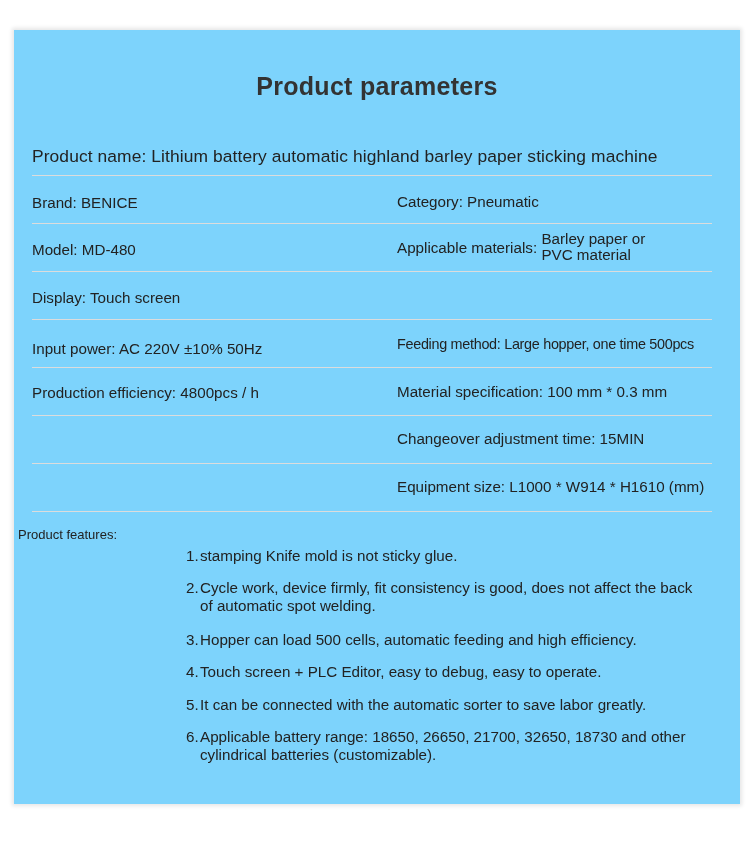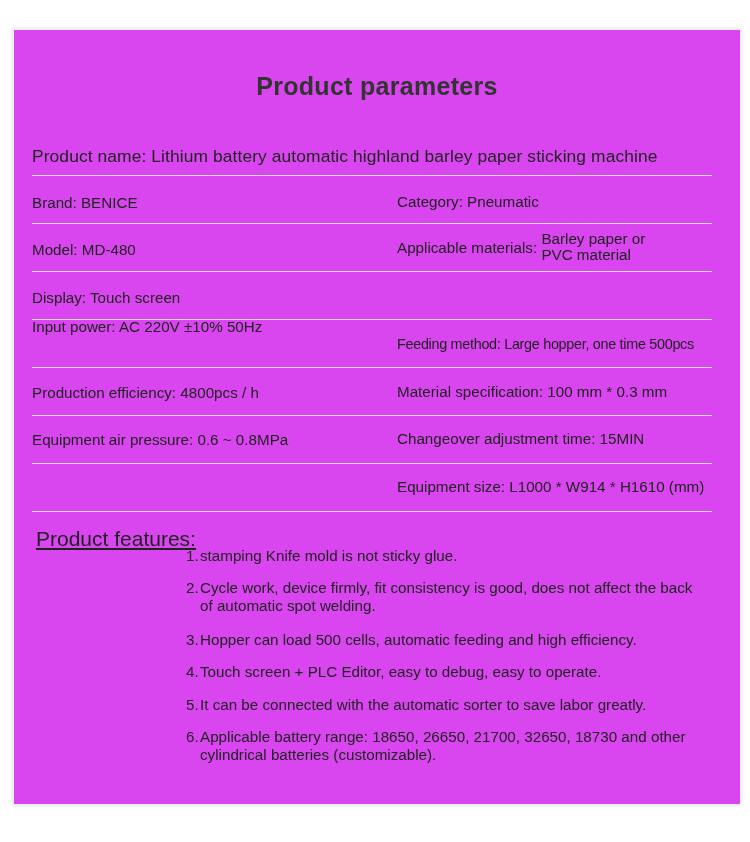--- a/index.html
+++ b/index.html
@@ -3,39 +3,39 @@
   <meta charset="utf-8">
   <style>
     * { box-sizing: border-box; margin: 0; padding: 0; }
     html, body {
       width: 750px; height: 842px; background: #ffffff;
       font-family: "Liberation Sans", sans-serif; color: #222;
       overflow: hidden;
     }
     .card {
       position: absolute; left: 14px; top: 30px; width: 726px; height: 774px;
-      background: #d946ef;
+      background: #7dd3fc;
       box-shadow: 0 0 4px 2px rgba(0,0,0,0.10);
     }
     .title {
       position: absolute; left: 0; top: 42px; width: 100%;
       text-align: center; font-size: 25px; font-weight: bold; color: #333;
       letter-spacing: 0.3px;
     }
     .pname {
       position: absolute; left: 18px; top: 116px; width: 680px;
       font-size: 17.4px; color: #222;
       letter-spacing: 0.1px;
     }
     .divider { position: absolute; left: 18px; width: 680px; height: 1px; background: #dcdcdc; }
     .cell { position: absolute; font-size: 15.2px; color: #222; white-space: nowrap; }
     .cell .lbl { display: inline-block; vertical-align: middle; }
     .cell .val2 { display: inline-block; vertical-align: middle; line-height: 16px; margin-left: 0; }
     .cell.narrow { font-size: 14.4px; letter-spacing: -0.3px; }
-    .features-label { position: absolute; left: 22px; top: 497px; font-size: 21px; color: #222; text-decoration: underline; }
+    .features-label { position: absolute; left: 4px; top: 497px; font-size: 13px; color: #222; }
     .feat { position: absolute; left: 172px; width: 530px; font-size: 15.2px; line-height: 18px; color: #222; }
     .feat .num { position: absolute; left: 0; top: 0; }
     .feat .txt { display: block; padding-left: 14px; }
   </style>
 </head>
 <body>
 
 <div class="card">
   <div class="title">Product parameters</div>
   <div class="pname">Product name: Lithium battery automatic highland barley paper sticking machine</div>
@@ -51,29 +51,28 @@
     <span class="val2">
       <span style="display:block">Barley paper or</span>
       <span style="display:block">PVC material</span>
     </span>
   </div>
   <div class="divider" style="top:241px"></div>
 
   <div class="cell" style="left:18px; top:259px">Display: Touch screen</div>
   <div class="divider" style="top:289px"></div>
 
-  <div class="cell" style="left:18px; top:288px">Input power: AC 220V ±10% 50Hz</div>
+  <div class="cell" style="left:18px; top:310px">Input power: AC 220V ±10% 50Hz</div>
   <div class="cell narrow" style="left:383px; top:306px">Feeding method: Large hopper, one time 500pcs</div>
   <div class="divider" style="top:337px"></div>
 
   <div class="cell" style="left:18px; top:354px">Production efficiency: 4800pcs / h</div>
   <div class="cell" style="left:383px; top:353px">Material specification: 100 mm * 0.3 mm</div>
   <div class="divider" style="top:385px"></div>
 
-  <div class="cell" style="left:18px; top:401px">Equipment air pressure: 0.6 ~ 0.8MPa</div>
   <div class="cell" style="left:383px; top:400px">Changeover adjustment time: 15MIN</div>
   <div class="divider" style="top:433px"></div>
 
   <div class="cell" style="left:383px; top:448px">Equipment size: L1000 * W914 * H1610 (mm)</div>
   <div class="divider" style="top:481px"></div>
 
   <div class="features-label">Product features:</div>
 
   <div class="feat" style="top:517px">
     <span class="num">1.</span>

